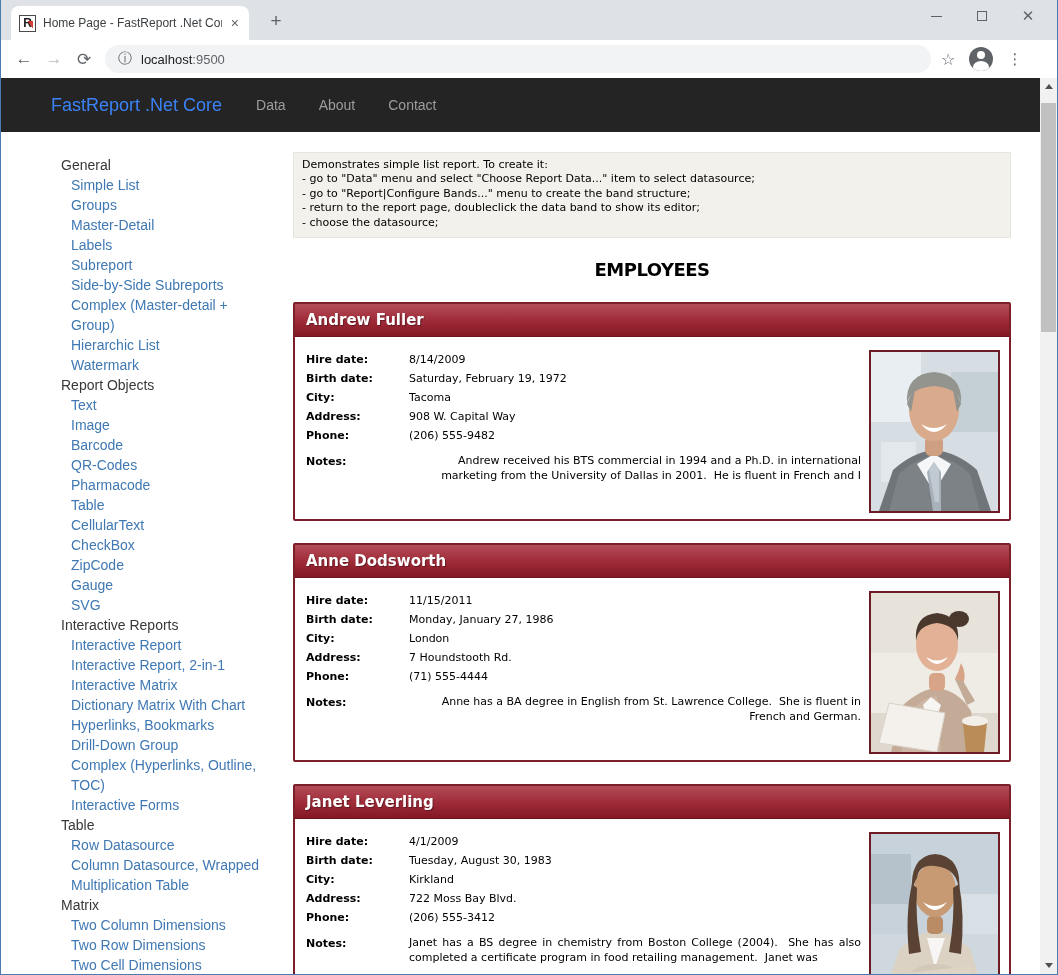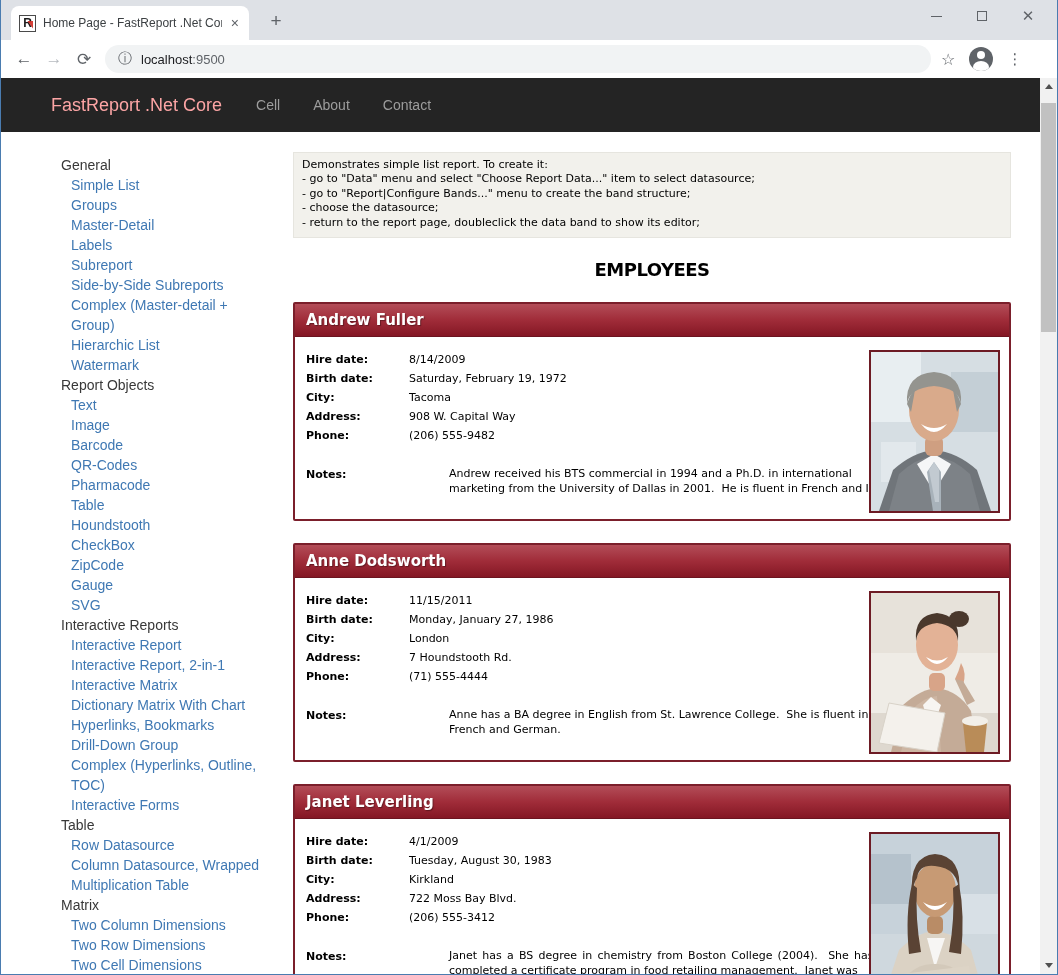--- a/index.html
+++ b/index.html
@@ -36,21 +36,21 @@
   .url-port { color:#5f6368; }
   .right-icons { display:flex; align-items:center; margin-left:10px; gap:14px; }
   .star-icon { font-size:16px; color:#5f6368; }
   .avatar { width:24px; height:24px; border-radius:50%; background:#5f6368; position:relative; overflow:hidden; }
   .avatar::before { content:""; position:absolute; left:8px; top:4px; width:8px; height:8px; border-radius:50%; background:#fff; }
   .avatar::after { content:""; position:absolute; left:4px; top:14px; width:16px; height:12px; border-radius:50%; background:#fff; }
   .dots-icon { font-size:15px; color:#5f6368; letter-spacing:0; }
 
   
   .navbar { height:54px; background:#242424; display:flex; align-items:center; padding-left:50px; }
-  .brand { font-size:18px; color:#fca5a5; margin-right:34px; }
+  .brand { font-size:18px; color:#3b82f6; margin-right:34px; }
   .nav-link { font-size:14px; color:#9d9d9d; margin-right:33px; text-decoration:none; }
 
   
   .page { display:flex; height:766px; background:#fff; }
   .sidebar { margin-left:60px; width:222px; padding-top:23px; font-size:14px; line-height:20px; }
   .section-label { color:#383838; }
   .side-link { display:block; width:200px; margin-left:10px; color:#3f78b3; text-decoration:none; cursor:pointer; }
 
   .main { width:718px; margin-left:10px; padding-top:20px; font-family:"DejaVu Sans", sans-serif; }
   .desc-box { background:#f2f1ec; border:1px solid #e6e5df; padding:5px 8px 7px 8px;
@@ -59,22 +59,22 @@
                   letter-spacing:-0.5px; color:#000; }
 
   .card { margin-top:22px; border:2px solid #7b1f2b; border-radius:2px; background:#fff; }
   .band { height:33px; line-height:32px; padding-left:11px; color:#fff; font-size:15px; font-weight:bold;
           background:linear-gradient(180deg,#b34d58 0%,#a02c39 50%,#841724 100%);
           border-bottom:1px solid #6c1420; text-shadow:1px 1px 1px rgba(0,0,0,.35); }
   .card-body { position:relative; padding:13px 11px 16px 11px; min-height:182px; }
   .frow { display:flex; font-size:11px; line-height:19px; }
   .frow .lbl { width:103px; font-weight:bold; flex:0 0 auto; }
   .frow .val { max-width:452px; white-space:pre-wrap; }
-  .notes-row { margin-top:20px;gap:40px; }
-  .notes-row .val { line-height:14.5px; padding-top:2px; }
+  .notes-row { margin-top:7px; }
+  .notes-row .val { line-height:14.5px; padding-top:2px;text-align:right; }
   .justify .val { text-align:justify; }
   .photo { position:absolute; top:13px; right:9px; width:131px; height:163px;
            border:2px solid #6d1b24; overflow:hidden; background:#dfe6ea; }
   .photo svg { display:block; width:127px; height:159px; }
 
   
   .scrollbar { position:absolute; top:78px; right:0; bottom:0; width:17px; background:#f1f1f1; z-index:5; }
   .sb-btn { position:absolute; left:0; width:17px; height:17px; display:flex; align-items:center; justify-content:center; }
   .sb-up { top:0; } .sb-down { bottom:0; }
   .tri-up { width:0; height:0; border-left:4px solid transparent; border-right:4px solid transparent; border-bottom:5px solid #505050; }
@@ -114,21 +114,21 @@
     </div>
     <div class="right-icons">
       <span class="star-icon">☆</span>
       <span class="avatar"></span>
       <span class="dots-icon">⋮</span>
     </div>
   </div>
 
   <div class="navbar">
     <span class="brand">FastReport .Net Core</span>
-    <a class="nav-link">Cell</a>
+    <a class="nav-link">Data</a>
     <a class="nav-link">About</a>
     <a class="nav-link">Contact</a>
   </div>
 
   <div class="page">
 
     <nav class="sidebar">
       <div class="section-label">General</div>
       <a class="side-link">Simple List</a>
       <a class="side-link">Groups</a>
@@ -140,21 +140,21 @@
       <a class="side-link">Hierarchic List</a>
       <a class="side-link">Watermark</a>
 
       <div class="section-label">Report Objects</div>
       <a class="side-link">Text</a>
       <a class="side-link">Image</a>
       <a class="side-link">Barcode</a>
       <a class="side-link">QR-Codes</a>
       <a class="side-link">Pharmacode</a>
       <a class="side-link">Table</a>
-      <a class="side-link">Houndstooth</a>
+      <a class="side-link">CellularText</a>
       <a class="side-link">CheckBox</a>
       <a class="side-link">ZipCode</a>
       <a class="side-link">Gauge</a>
       <a class="side-link">SVG</a>
 
       <div class="section-label">Interactive Reports</div>
       <a class="side-link">Interactive Report</a>
       <a class="side-link">Interactive Report, 2-in-1</a>
       <a class="side-link">Interactive Matrix</a>
       <a class="side-link">Dictionary Matrix With Chart</a>
@@ -173,22 +173,22 @@
       <a class="side-link">Two Row Dimensions</a>
       <a class="side-link">Two Cell Dimensions</a>
     </nav>
 
     <main class="main">
 
       <div class="desc-box">
         <div>Demonstrates simple list report. To create it:</div>
         <div>- go to "Data" menu and select "Choose Report Data..." item to select datasource;</div>
         <div>- go to "Report|Configure Bands..." menu to create the band structure;</div>
+        <div>- return to the report page, doubleclick the data band to show its editor;</div>
         <div>- choose the datasource;</div>
-        <div>- return to the report page, doubleclick the data band to show its editor;</div>
       </div>
 
       <h1 class="report-title">EMPLOYEES</h1>
 
       <section class="card">
         <div class="band"><span>Andrew Fuller</span></div>
         <div class="card-body">
           <div class="frow">
               <span class="lbl">Hire date:</span>
               <span class="val">8/14/2009</span>

